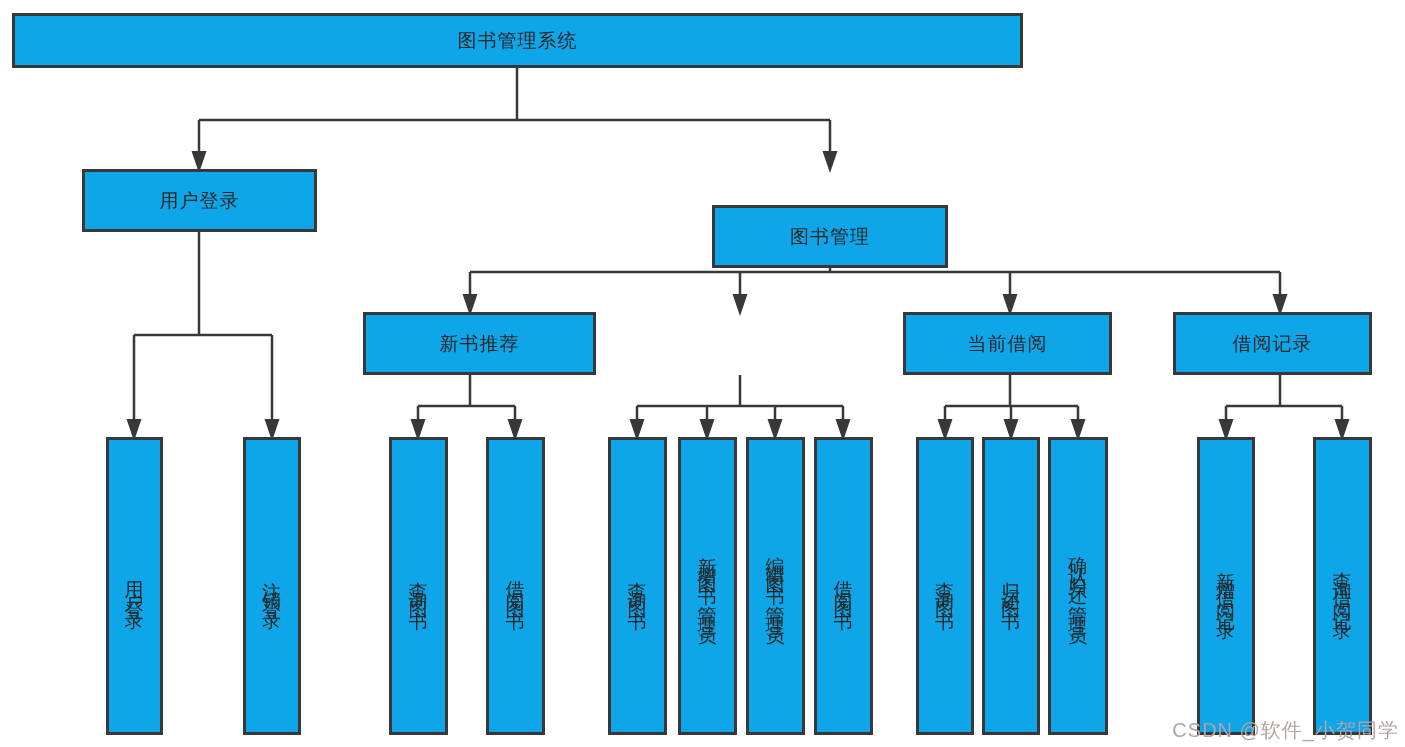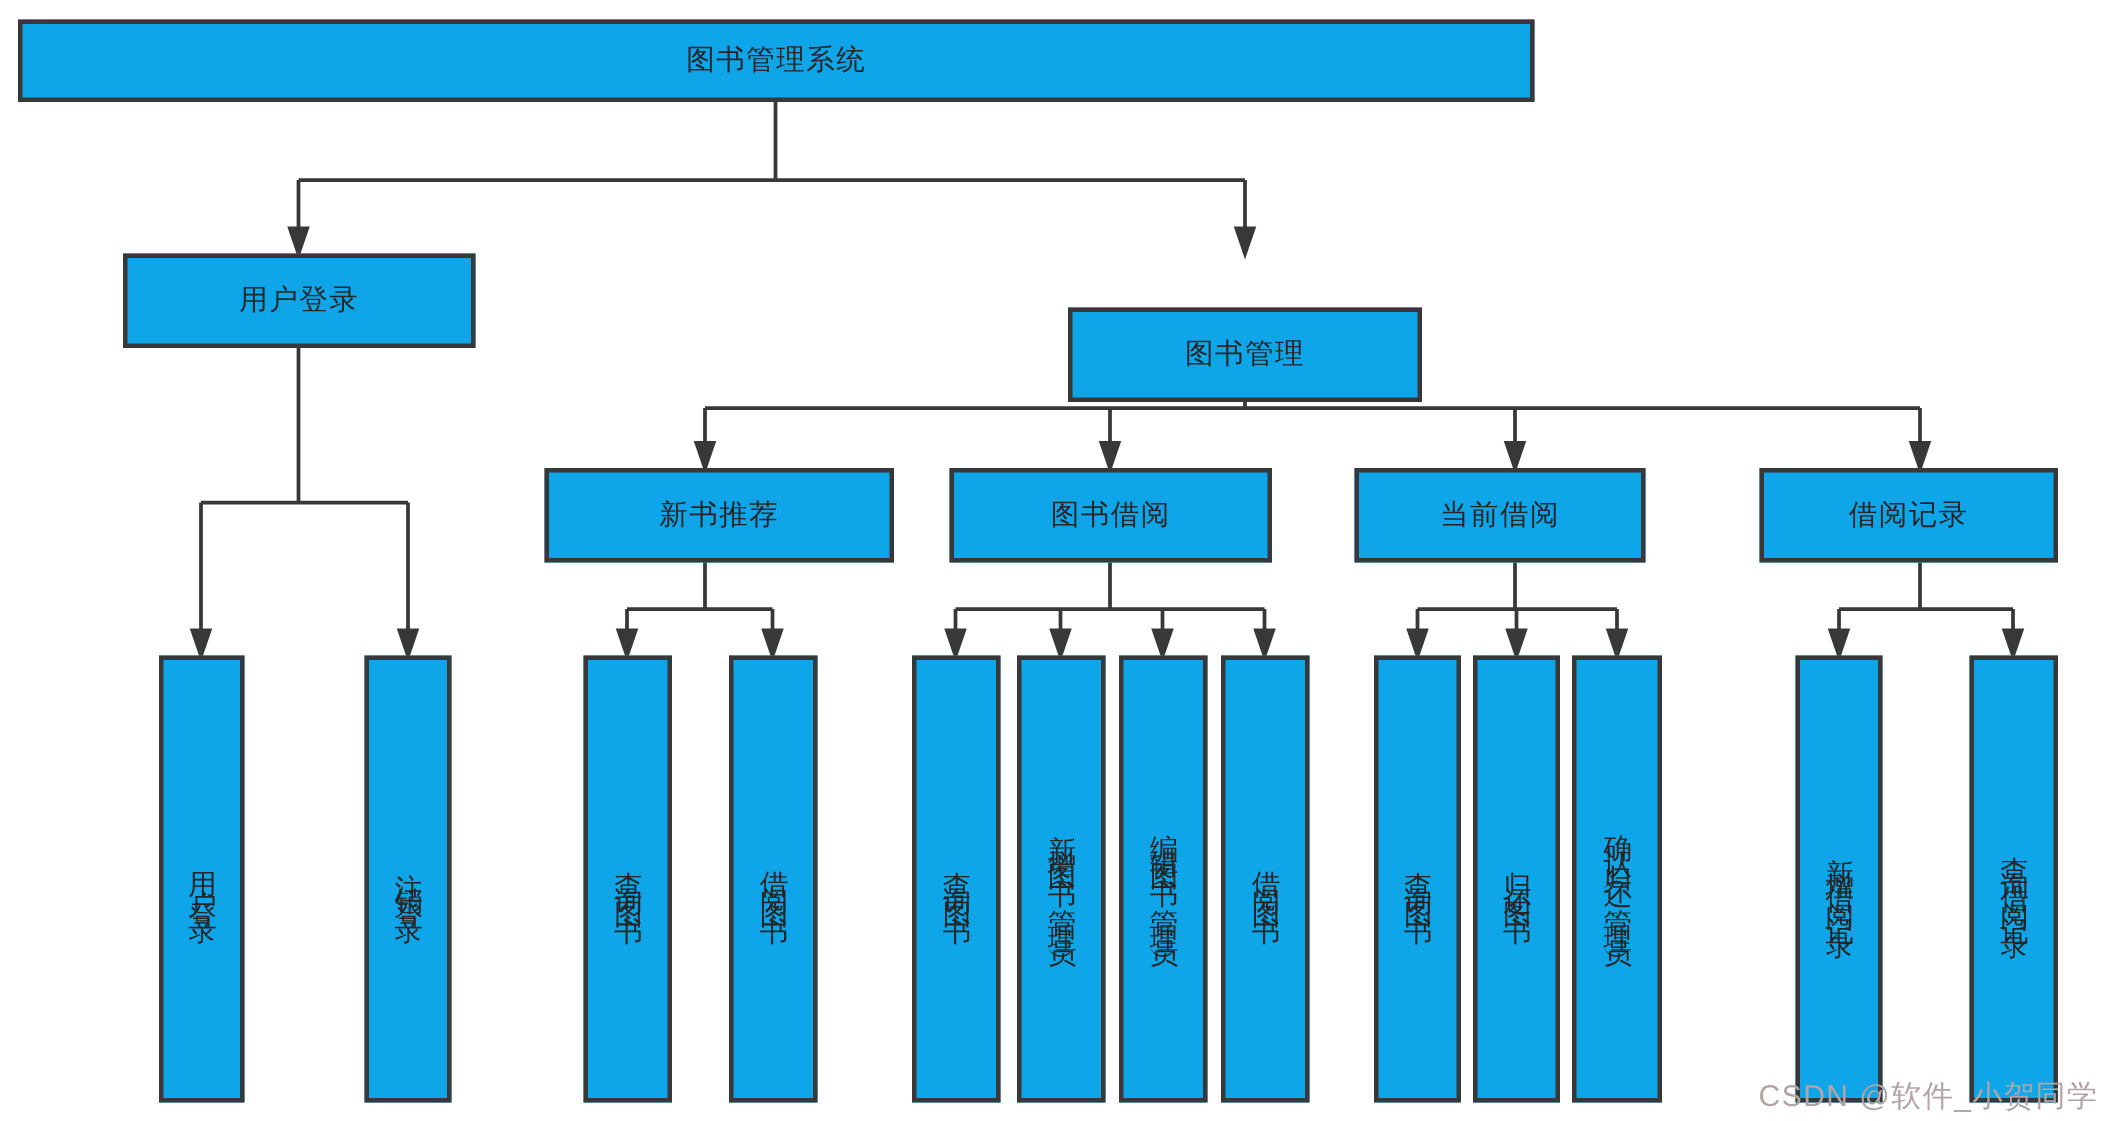--- a/index.html
+++ b/index.html
@@ -86,24 +86,21 @@
   <div class="node hnode" style="left: 82px; top: 169px; width: 235px; height: 63px; border-color: rgb(56, 56, 56); color: rgb(38, 38, 38);">
     <span>用户登录</span>
   </div>
   <div class="node hnode" style="left: 712px; top: 169px; width: 236px; height: 63px; border-color: rgb(56, 56, 56); color: rgb(38, 38, 38); margin-top: 36px;">
     <span>图书管理</span>
   </div>
 
   <div class="node hnode" style="left: 363px; top: 312px; width: 233px; height: 63px; border-color: rgb(56, 56, 56); color: rgb(38, 38, 38);">
     <span>新书推荐</span>
   </div>
-  <div class="node hnode" style="left: 633px; top: 312px; width: 215px; height: 63px; border-color: rgb(56, 56, 56); color: rgb(38, 38, 38);">
-    <span>图书借阅</span>
-  </div>
-  <div class="node hnode" style="left: 903px; top: 312px; width: 194px; height: 63px; border-color: rgb(56, 56, 56); color: rgb(38, 38, 38);">
+  <div class="node hnode" style="left: 903px; top: 312px; width: 209px; height: 63px; border-color: rgb(56, 56, 56); color: rgb(38, 38, 38);">
     <span>当前借阅</span>
   </div>
   <div class="node hnode" style="left: 1173px; top: 312px; width: 199px; height: 63px; border-color: rgb(56, 56, 56); color: rgb(38, 38, 38);">
     <span>借阅记录</span>
   </div>
 
   <div class="node vnode" style="left: 106px; top: 437px; width: 57px; height: 298px; border-color: rgb(56, 56, 56); color: rgb(38, 38, 38);">
     <span>用户登录</span>
   </div>
   <div class="node vnode" style="left: 243px; top: 437px; width: 58px; height: 298px; border-color: rgb(56, 56, 56); color: rgb(38, 38, 38);">

